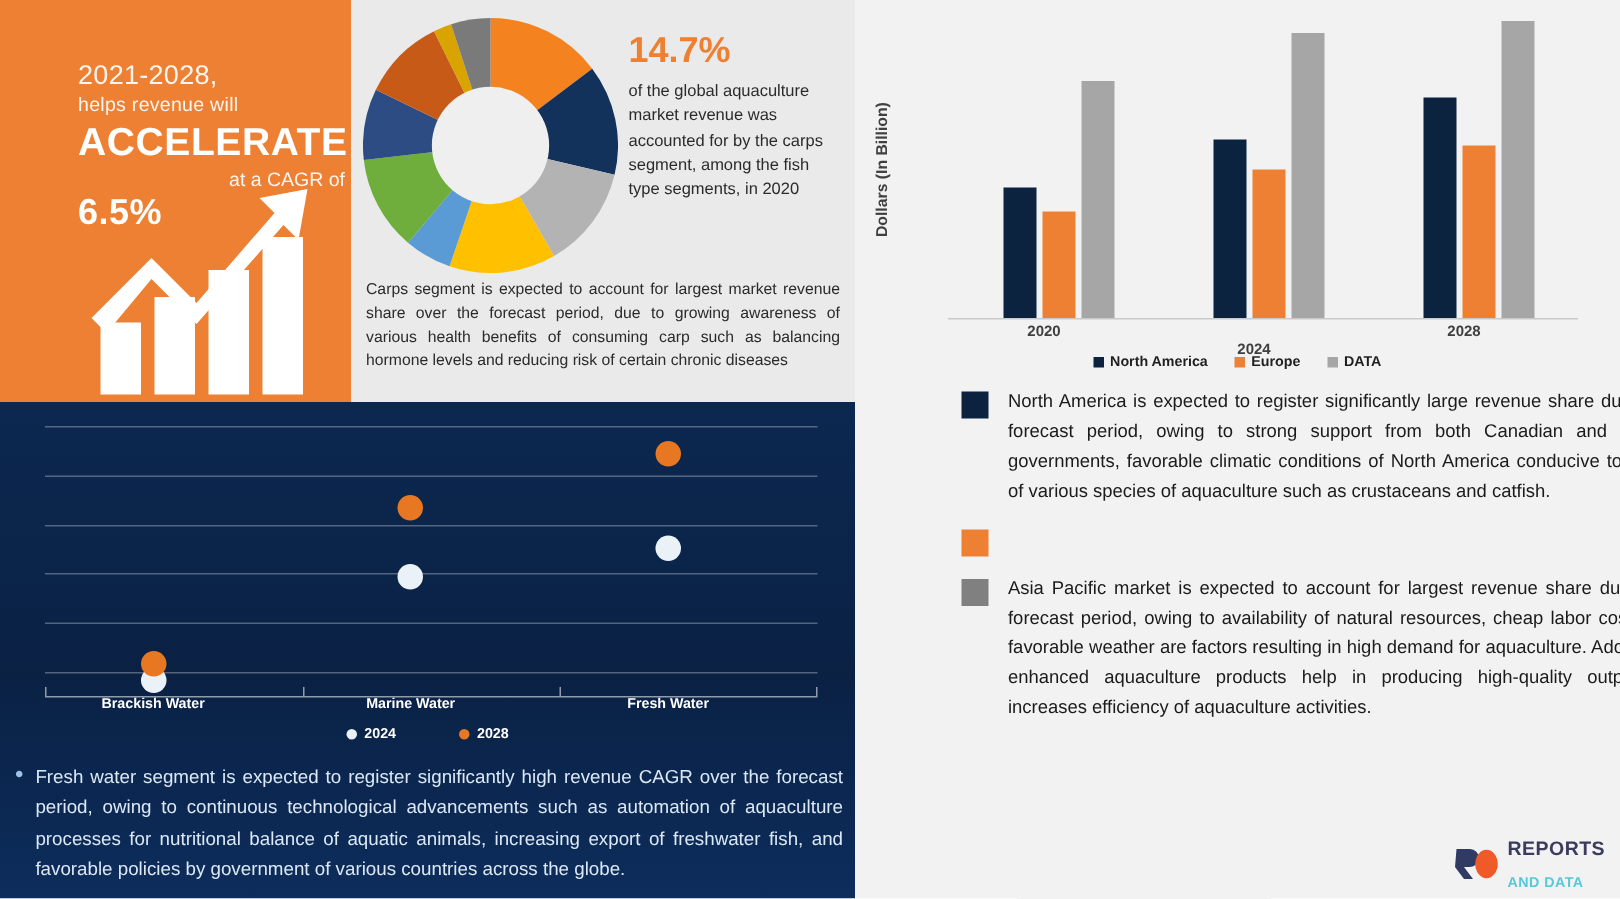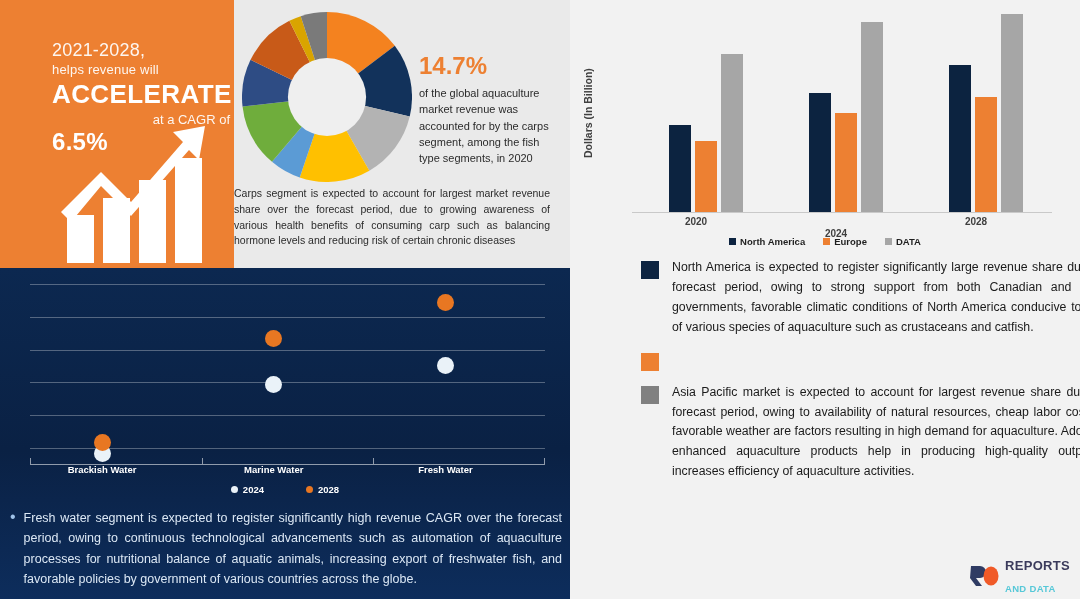--- a/index.html
+++ b/index.html
@@ -25,25 +25,25 @@
   .accel-l3{font-size:13px;opacity:.93;text-align:right;}
   .accel-pct{font-size:24px;font-weight:bold;letter-spacing:.3px;}
   .accel-graphic{position:absolute;left:55px;top:120px;width:170px;height:145px;}
 
   
   .carps-panel{
     position:absolute;left:234px;top:0;width:336px;height:268px;
     background:#EAEAEA;
   }
   .donut-wrap{position:absolute;left:8px;top:12px;width:170px;height:170px;}
-  .carps-right{position:absolute;left:185px;top:22px;width:140px;margin-top:32px;}
+  .carps-right{position:absolute;left:185px;top:22px;width:140px;}
   .carps-pct{font-size:24px;font-weight:bold;color:#ED8032;line-height:1;margin-bottom:7px;}
   .carps-desc{font-size:11px;color:#2b2b2b;line-height:1.48;}
   .carps-foot{
-    position:absolute;left:0;top:186px;width:316px;
+    position:absolute;left:10px;top:186px;width:316px;
     font-size:10.5px;color:#2b2b2b;line-height:1.5;text-align:justify;
   }
 
   
   .dark-panel{
     position:absolute;left:0;top:268px;width:570px;height:331px;
     background:#0B2447;
     background:linear-gradient(180deg,#0c2850 0%,#0a2144 55%,#0d2d5c 100%);
   }
   .dot-chart{position:absolute;left:30px;top:10px;width:515px;height:190px;}

